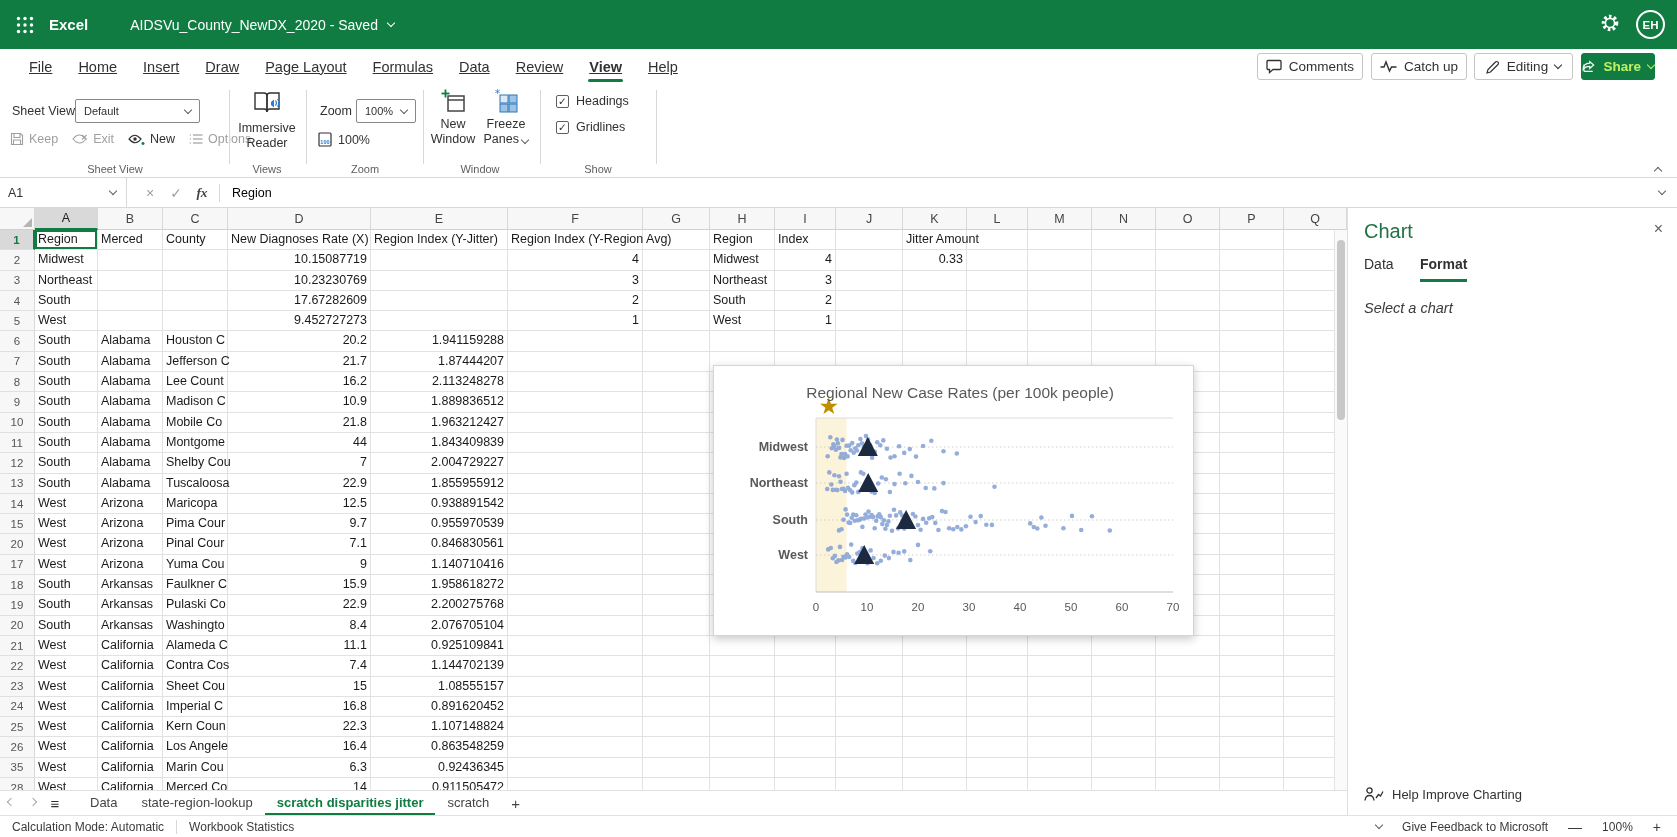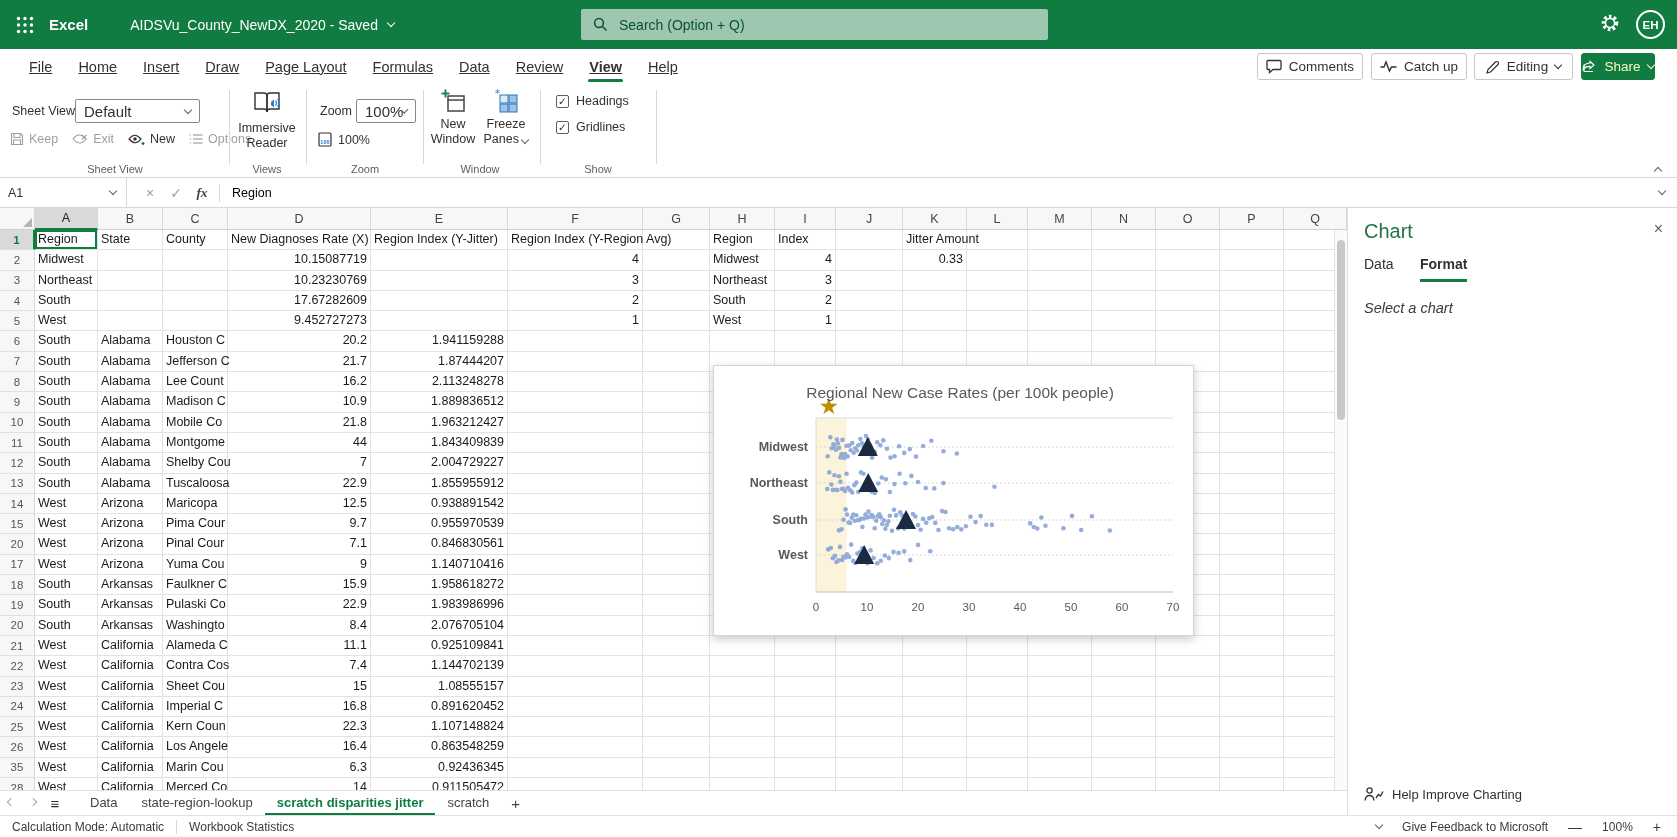--- a/index.html
+++ b/index.html
@@ -33,30 +33,30 @@
   
   .menurow{position:absolute;left:0;top:49px;width:100%;height:35px;background:#fff;display:flex;align-items:center;}
   .tabs{display:flex;align-items:center;padding-left:16px;text-decoration:underline;}
   .rtab{font-size:14.5px;color:#323130;padding:0 13px;height:35px;display:flex;align-items:center;
         cursor:pointer;position:relative;}
   .rtab.active{font-weight:700;}
   .rtab.active::after{content:"";position:absolute;left:12px;right:12px;bottom:2px;height:3px;
         background:#107C41;border-radius:2px;}
   .actbtn{position:absolute;top:4px;height:27px;border:1px solid #c8c6c4;border-radius:3px;background:#fff;
         display:flex;align-items:center;justify-content:center;gap:7px;font-size:13.5px;color:#323130;cursor:pointer;}
-  .actbtn.green{background:#107C41;border-color:#107C41;color:#fef9c3;font-weight:400;}
+  .actbtn.green{background:#107C41;border-color:#107C41;color:#bef264;font-weight:700;}
 
   
   .ribbon{position:absolute;left:0;top:84px;width:100%;height:94px;background:#fff;
           border-bottom:1px solid #d8d8d8;}
   .rdiv{position:absolute;top:6px;height:74px;width:1px;background:#d8d8d8;}
   .rlabel{position:absolute;top:79px;font-size:11px;color:#605e5c;text-align:center;}
   .rtext{position:absolute;font-size:12.5px;color:#323130;}
   .dropdown{position:absolute;border:1px solid #8a8886;background:#fff;border-radius:2px;height:24px;
-            display:flex;align-items:center;justify-content:space-between;padding:0 8px;font-size:15px;cursor:pointer;}
+            display:flex;align-items:center;justify-content:space-between;padding:0 8px;font-size:11px;cursor:pointer;}
   .dropdown .chv{color:#605e5c;}
   .smallbtns{position:absolute;display:flex;gap:14px;align-items:center;font-size:12.5px;}
   .sbtn{display:flex;align-items:center;gap:5px;cursor:pointer;}
   .sbtn.disabled{color:#a19f9d;cursor:default;}
   .bigbtn{position:absolute;display:flex;flex-direction:column;align-items:center;cursor:pointer;}
   .bigbtn .lbl{font-size:12.5px;text-align:center;line-height:15px;margin-top:3px;}
   .cbrow{position:absolute;display:flex;align-items:center;gap:7px;font-size:12.5px;cursor:pointer;}
   .cb{width:13px;height:13px;border:1px solid #605e5c;background:#fff;display:inline-flex;
       align-items:center;justify-content:center;font-size:10.5px;color:#323130;border-radius:2px;}
   .collapse-chev{position:absolute;color:#605e5c;cursor:pointer;}
@@ -147,27 +147,20 @@
           <circle cx="2.5" cy="15.5" r="1.7"></circle>
             <circle cx="9" cy="15.5" r="1.7"></circle>
             <circle cx="15.5" cy="15.5" r="1.7"></circle>
         </g>
       </svg>
     </div>
     <span class="appname">Excel</span>
     <div class="docname">
       <span>AIDSVu_County_NewDX_2020  -  Saved</span>
       <i class="chv"></i>
-    </div>
-    <div class="searchbox">
-      <svg width="15" height="15" viewBox="0 0 15 15">
-        <circle cx="6" cy="6" r="4.4" fill="none" stroke="#0A5130" stroke-width="1.5"></circle>
-        <line x1="9.5" y1="9.5" x2="13.5" y2="13.5" stroke="#0A5130" stroke-width="1.5"></line>
-      </svg>
-      <input placeholder="Search (Option + Q)" style="">
     </div>
     <div class="tb-right">
       <div style="cursor:pointer;">
         <svg width="20" height="20" viewBox="0 0 20 20">
           <circle cx="10" cy="10" r="6.5" fill="none" stroke="#fff" stroke-width="3.6" stroke-dasharray="2.5,2.3"></circle>
           <circle cx="10" cy="10" r="4.6" fill="none" stroke="#fff" stroke-width="1.6"></circle>
         </svg>
       </div>
       <div class="avatar">EH</div>
     </div>
@@ -362,21 +355,21 @@
         <div class="gh" style="width:64px">M</div>
         <div class="gh" style="width:64px">N</div>
         <div class="gh" style="width:64px">O</div>
         <div class="gh" style="width:64px">P</div>
         <div class="gh" style="width:63px">Q</div>
       </div>
     <div class="gbody" id="grid-body">
         <div class="grow">
           <div class="g selrow" style="width:35px">1</div>
           <div class="c a1" style="width:63px">Region</div>
-          <div class="c" style="width:65px">State</div>
+          <div class="c" style="width:65px">Merced</div>
           <div class="c" style="width:65px">County</div>
           <div class="c" style="width:143px">New Diagnoses Rate (X)</div>
           <div class="c" style="width:137px">Region Index (Y-Jitter)</div>
           <div class="c" style="width:135px">Region Index (Y-Region Avg)</div>
           <div class="c" style="width:67px"></div>
           <div class="c" style="width:65px">Region</div>
           <div class="c" style="width:61px">Index</div>
           <div class="c" style="width:67px"></div>
           <div class="c" style="width:64px">Jitter Amount</div>
           <div class="c" style="width:61px"></div>
@@ -725,21 +718,21 @@
           <div class="c" style="width:64px"></div>
           <div class="c" style="width:64px"></div>
           <div class="c" style="width:63px"></div>
         </div>
         <div class="grow">
           <div class="g" style="width:35px">19</div>
           <div class="c" style="width:63px">South</div>
           <div class="c" style="width:65px">Arkansas</div>
           <div class="c" style="width:65px">Pulaski Co</div>
           <div class="c num" style="width:143px">22.9</div>
-          <div class="c num" style="width:137px">1.983986996</div>
+          <div class="c num" style="width:137px">2.200275768</div>
           <div class="c" style="width:135px"></div>
           <div class="c" style="width:67px"></div>
           <div class="c" style="width:65px"></div>
           <div class="c" style="width:61px"></div>
           <div class="c" style="width:67px"></div>
           <div class="c" style="width:64px"></div>
           <div class="c" style="width:61px"></div>
           <div class="c" style="width:64px"></div>
           <div class="c" style="width:64px"></div>
           <div class="c" style="width:64px"></div>

